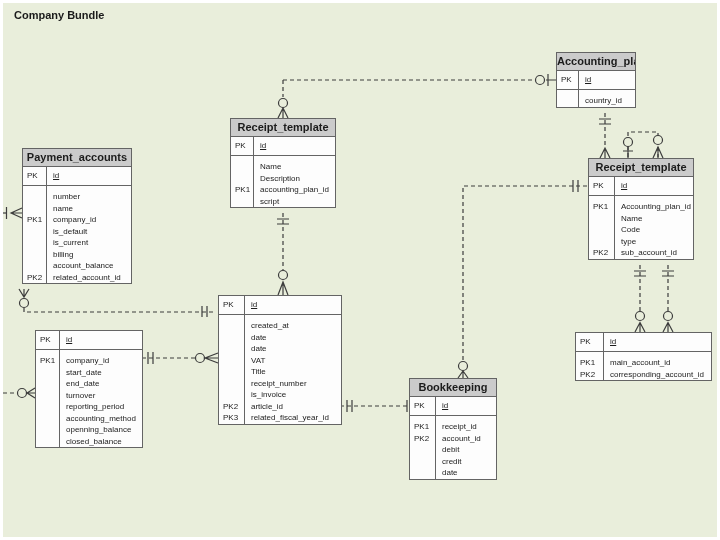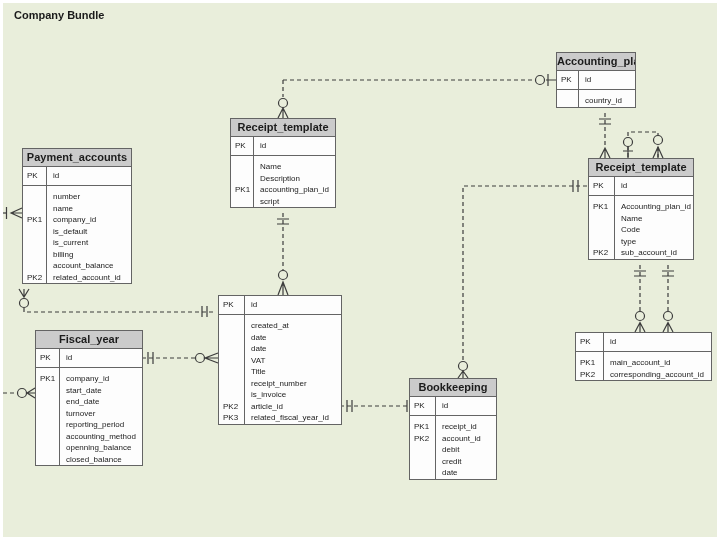--- a/index.html
+++ b/index.html
@@ -17,21 +17,21 @@
   .ehead{height:17px;line-height:17px;text-align:center;font-weight:bold;font-size:11px;
     background:#cbcbcb;border-bottom:1px solid #646464;white-space:nowrap;overflow:hidden;}
   .erow{display:flex;}
   .pkrow{height:18px;border-bottom:1px solid #646464;}
   .pkrow .kcol{line-height:18px;}
   .pkrow .fcol{line-height:18px;}
   .kcol{border-right:1px solid #646464;padding-left:4px;box-sizing:border-box;flex-shrink:0;}
   .fcol{flex:1;padding-left:6px;overflow:hidden;}
   .brow .kcol,.brow .fcol{padding-top:5px;}
   .line{height:11.5px;line-height:11.5px;white-space:nowrap;}
-  .u{}
+  .u{text-decoration:underline;}
 </style>
 </head>
 <body>
 
 <div class="frame">
   <div class="inner">
     <div class="layer">
 
       <svg class="rels" width="720" height="540" viewBox="0 0 720 540">
 
@@ -143,21 +143,20 @@
                 <div class="line">company_id</div>
                 <div class="line">is_default</div>
                 <div class="line">is_current</div>
                 <div class="line">billing</div>
                 <div class="line">account_balance</div>
                 <div class="line">related_account_id</div>
               </div>
             </div>
           </div>
           <div class="entity" style="left: 35px; top: 330px; width: 106px;">
-            <div class="ehead">Fiscal_year</div>
             <div class="erow pkrow">
               <div class="kcol" style="width: 24px;">PK</div>
               <div class="fcol"><span class="u">id</span></div>
             </div>
             <div class="erow brow">
               <div class="kcol" style="width: 24px;">
                 <div class="line">PK1</div>
                 <div class="line">&nbsp;</div>
                 <div class="line">&nbsp;</div>
                 <div class="line">&nbsp;</div>

